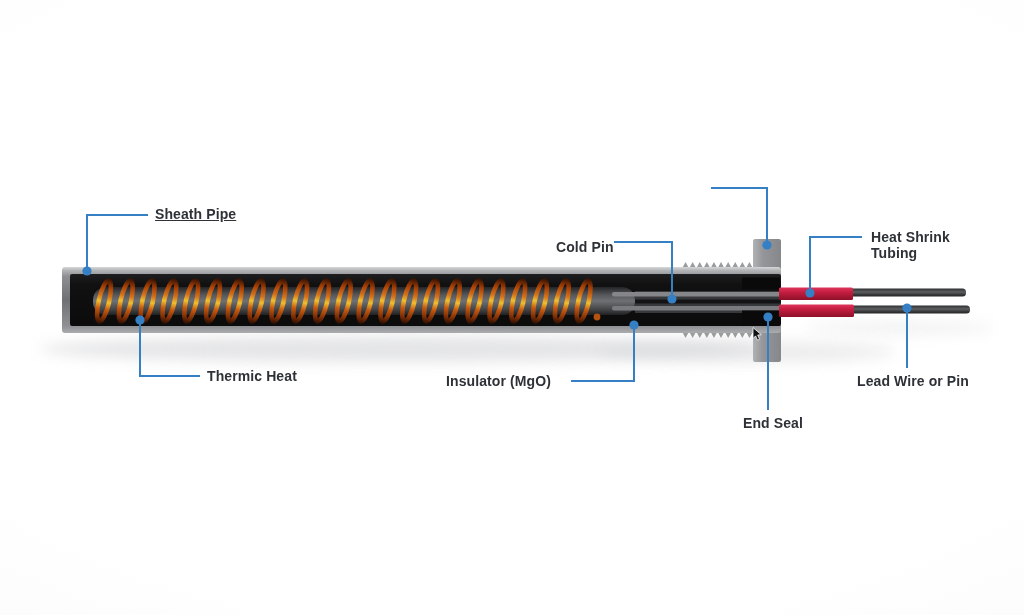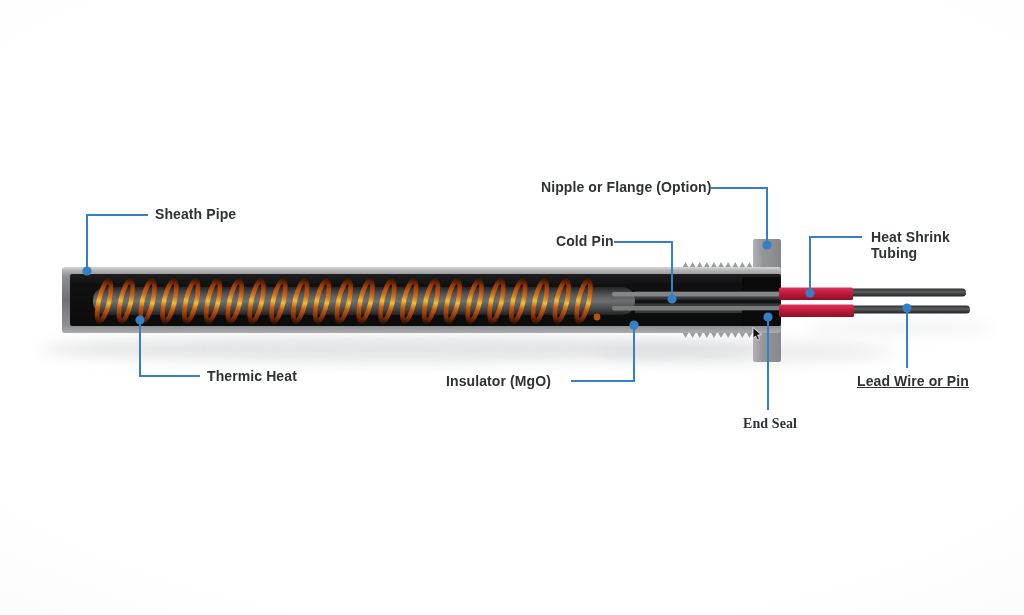--- a/index.html
+++ b/index.html
@@ -184,21 +184,20 @@
       <circle class="dot" cx="634" cy="325" r="4.6"></circle>
       <circle class="dot" cx="767" cy="245" r="4.6"></circle>
       <circle class="dot" cx="810" cy="293" r="4.6"></circle>
       <circle class="dot" cx="768" cy="317" r="4.6"></circle>
       <circle class="dot" cx="907" cy="308" r="4.6"></circle>
     </g>
 
     <path d="M753,327.5 l0,11 l2.6,-2.6 l1.9,4.3 l2.1,-0.95 l-1.9,-4.2 l3.6,-0.35 Z" fill="#111214" stroke="#ffffff" stroke-width="0.8"></path>
   </svg>
 
-  <div class="label" style="left:155px;top:206px;">Sheath Pipe</div>
+  <div class="label" style="left:155px;top:206px;text-decoration:underline;">Sheath Pipe</div>
   <div class="label" style="left:207px;top:368px;">Thermic Heat</div>
-  <div class="label" style="left:556px;top:233px;">Cold Pin</div>
+  <div class="label" style="left:556px;top:239px;">Cold Pin</div>
   <div class="label" style="left:446px;top:373px;">Insulator (MgO)</div>
-  <div class="label" style="left:541px;top:179px;">Nipple or Flange (Option)</div>
   <div class="label wrap" style="left:871px;top:229px;">Heat Shrink Tubing</div>
-  <div class="label" style="left:743px;top:415px;font-family:Liberation Serif, serif;">End Seal</div>
-  <div class="label" style="left:857px;top:373px;text-decoration:underline;">Lead Wire or Pin</div>
+  <div class="label" style="left:743px;top:415px;">End Seal</div>
+  <div class="label" style="left:857px;top:373px;">Lead Wire or Pin</div>
 </div>
 
 </body></html>

